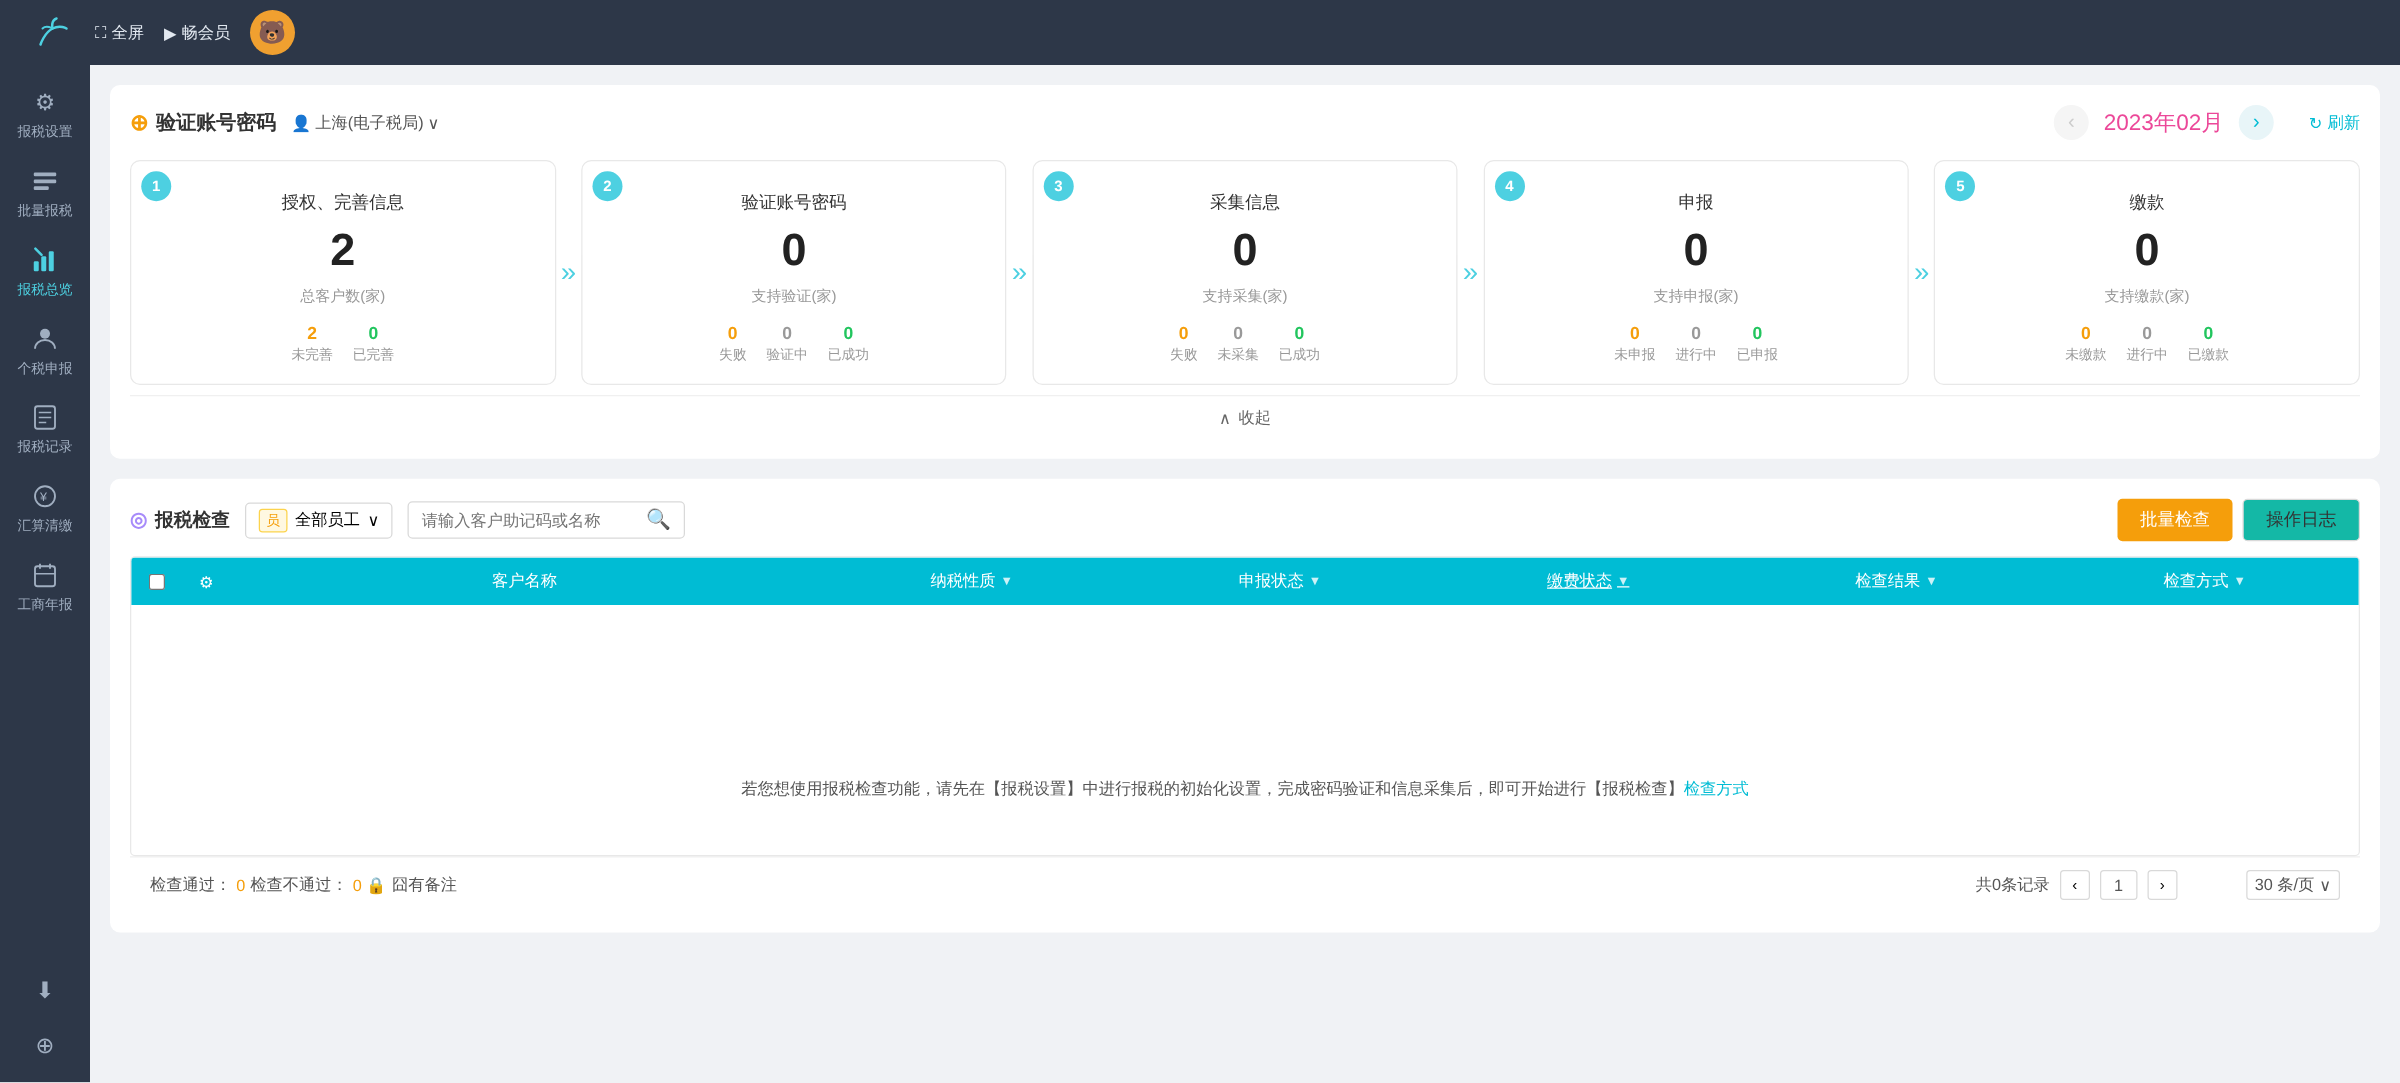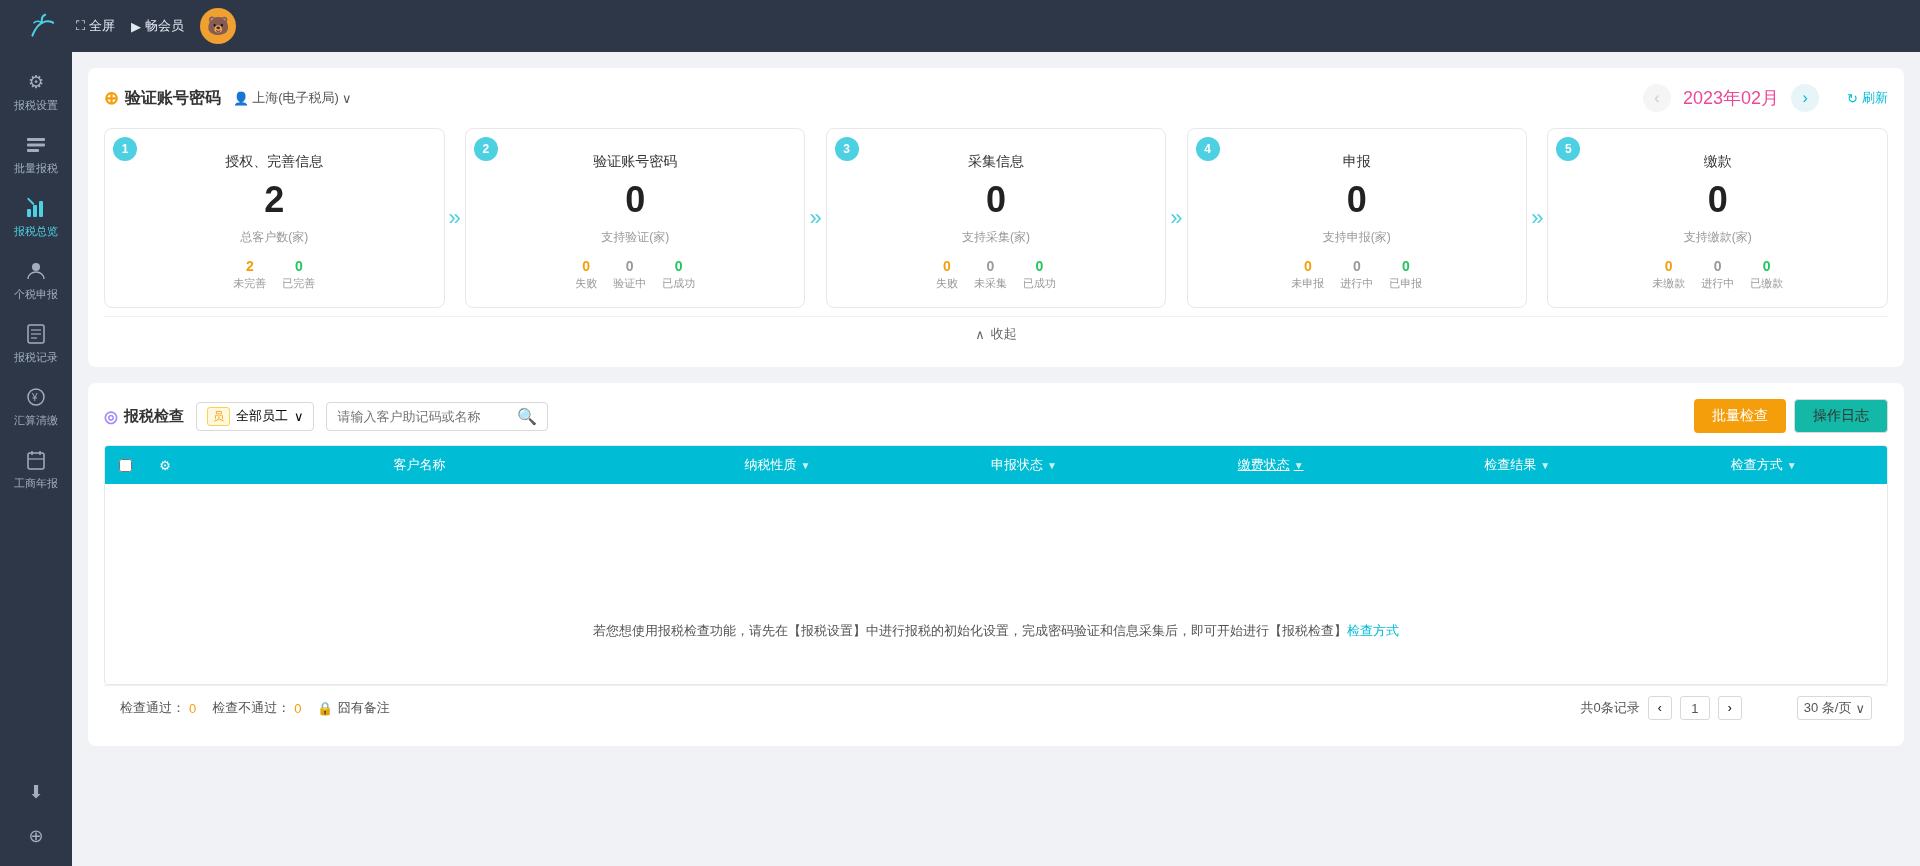--- a/index.html
+++ b/index.html
@@ -383,21 +383,21 @@
     .empty-link { color: #00bcd4; cursor: pointer; margin-top: 8px; font-size: 13px; }
 
     
     .table-footer {
       display: flex;
       align-items: center;
       padding: 10px 16px;
       border-top: 1px solid #f0f0f0;
       font-size: 13px;
       color: #555;
-      gap: 16px;
+      gap: 4px;
     }
     .footer-stat { display: flex; align-items: center; gap: 4px; }
     .footer-num { color: #f59e0b; cursor: pointer; }
     .footer-pagination {
       margin-left: auto;
       display: flex;
       align-items: center;
       gap: 8px;
       color: #555;
     }

